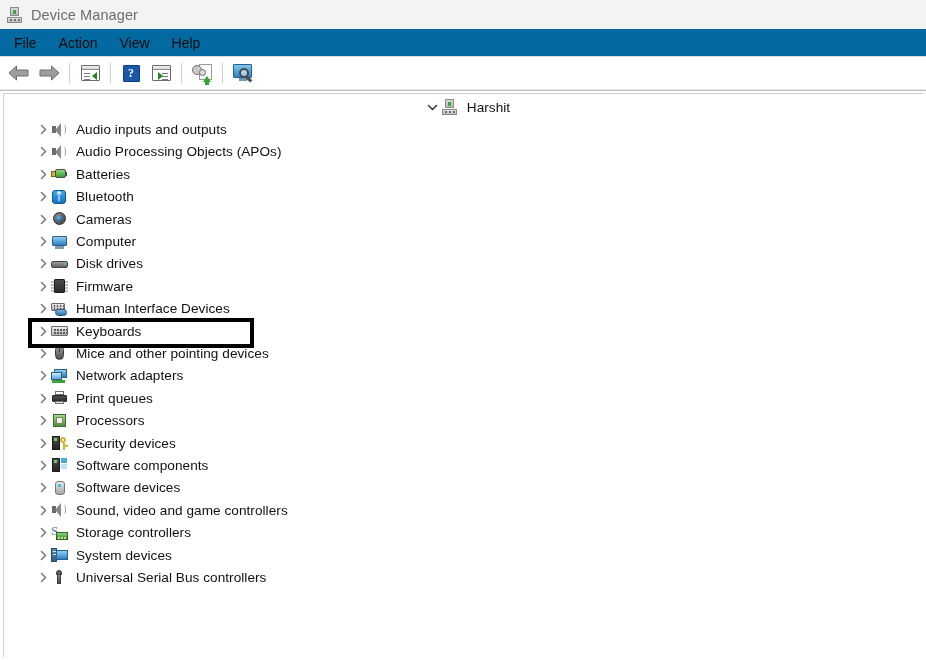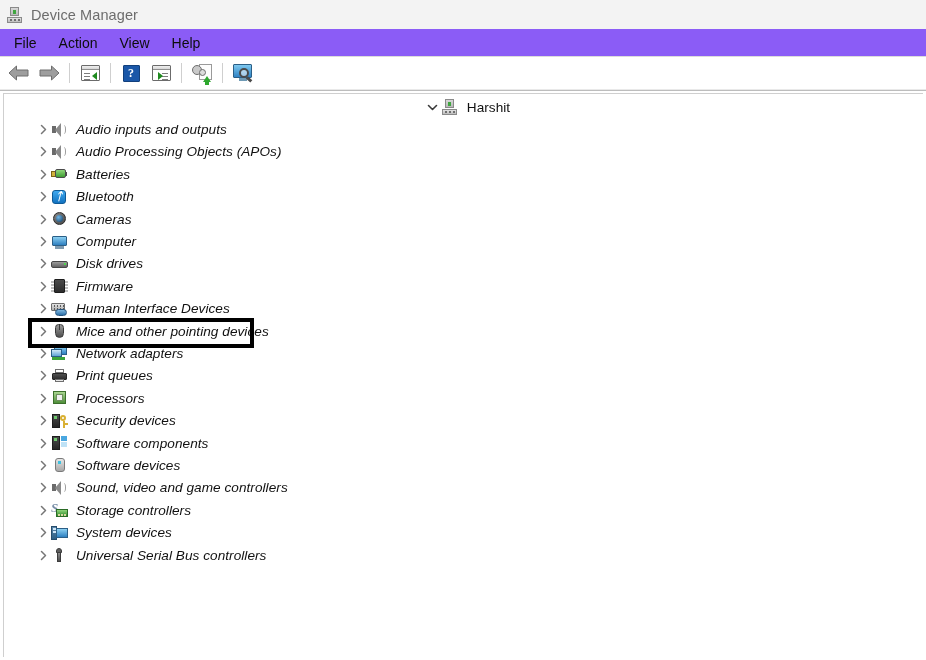--- a/index.html
+++ b/index.html
@@ -57,21 +57,21 @@
   .dmicon .base:after {
     content: ""; position: absolute; left: 2px; top: 1px;
     width: 2px; height: 2px; background: #6f6f6f;
     box-shadow: 4px 0 0 #6f6f6f, 8px 0 0 #6f6f6f;
   }
 
   
   .menubar {
     position: absolute; left: 0; top: 29px;
     width: 926px; height: 27px;
-    background: #8b5cf6;
+    background: #0369a1;
     display: flex; align-items: center;
   }
   .menu-item {
     font-size: 14px;
     color: #0d0d0d;
     padding: 3px 11px;
     cursor: default;
   }
   .menu-item:first-child { margin-left: 3px; }
   .menubar-sep {
@@ -251,21 +251,21 @@
     flex: 0 0 auto;
     margin-right: 8px;
     position: relative;
   }
   .row .lbl {
     font-size: 13.6px;
     color: #111111;
     letter-spacing: 0.05px;
   }
   .row.root { padding-left: 8px; justify-content: center; }
-  .row.child { padding-left: 31px; font-style: italic; }
+  .row.child { padding-left: 31px; }
 
   
   .chev svg { display: block; }
 
   
   .g { position: absolute; left: 0; top: 0; width: 17px; height: 16px; }
 
   
   .g-speaker .body {
     position: absolute; left: 1px; top: 4px;
@@ -862,20 +862,33 @@
         </span>
         <span class="ico">
           <span class="g g-hid">
               <span class="kb"></span>
               <span class="pad"></span>
             </span>
         </span>
         <span class="lbl">Human Interface Devices</span>
       </div>
 
+      <div class="row child">
+        <span class="chev">
+          <svg width="11" height="11" viewBox="0 0 11 11">
+              <path d="M3.5 1.5 L7.5 5.5 L3.5 9.5" fill="none" stroke="#767676" stroke-width="1.5" stroke-linecap="round" stroke-linejoin="round"></path>
+            </svg>
+        </span>
+        <span class="ico">
+          <span class="g g-kb">
+              <span class="kb"></span>
+            </span>
+        </span>
+        <span class="lbl">Keyboards</span>
+      </div>
 
       <div class="row child">
         <span class="chev">
           <svg width="11" height="11" viewBox="0 0 11 11">
               <path d="M3.5 1.5 L7.5 5.5 L3.5 9.5" fill="none" stroke="#767676" stroke-width="1.5" stroke-linecap="round" stroke-linejoin="round"></path>
             </svg>
         </span>
         <span class="ico">
           <span class="g g-mouse">
               <span class="body"></span>

